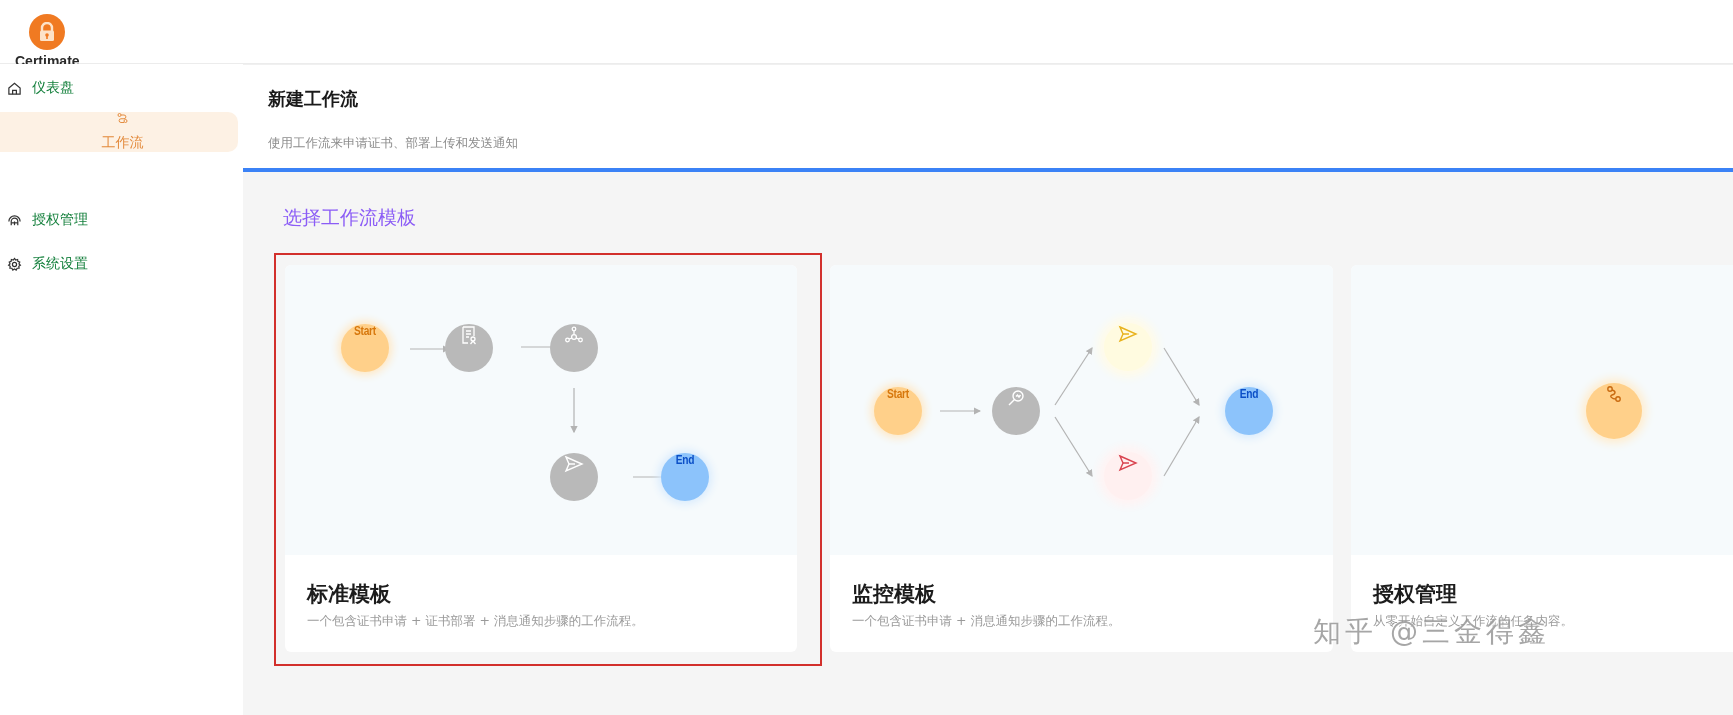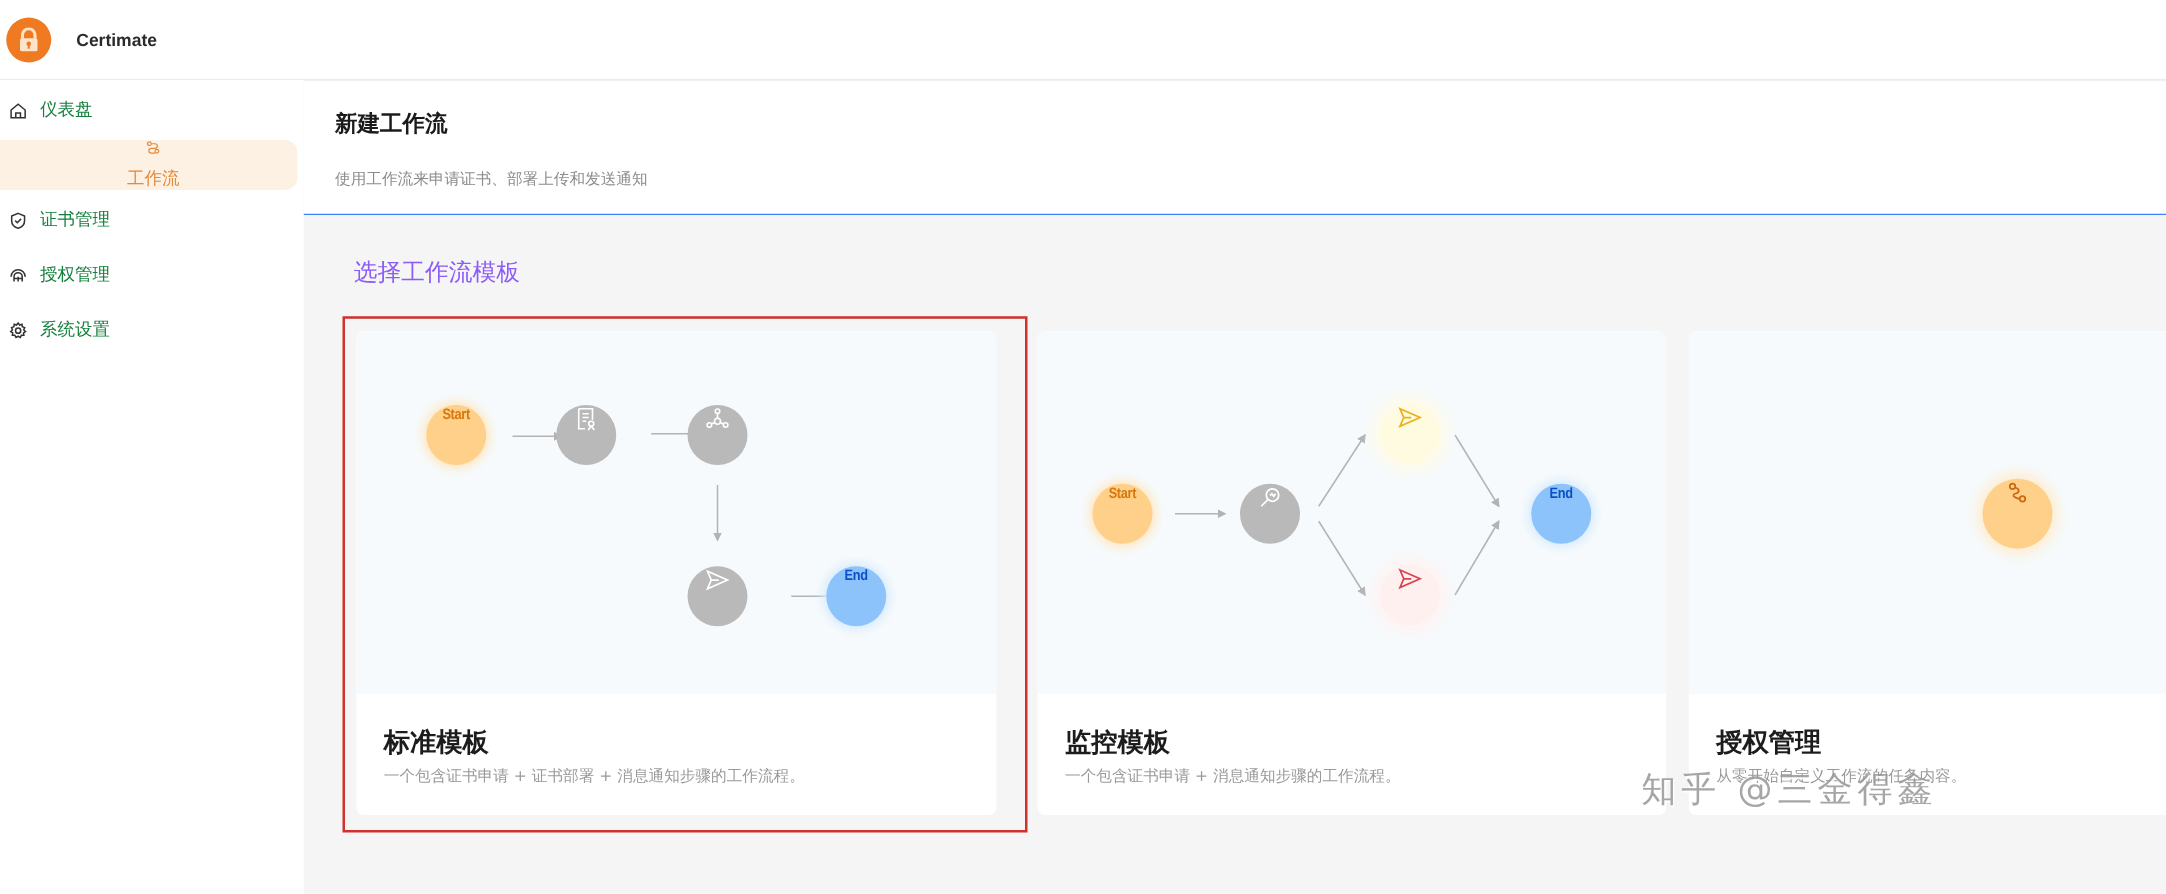--- a/index.html
+++ b/index.html
@@ -3,36 +3,36 @@
 <meta charset="utf-8">
 <style>
   * { box-sizing: border-box; margin: 0; padding: 0; }
   html, body { width: 1733px; height: 715px; overflow: hidden; background: #ffffff;
     font-family: "DejaVu Sans", "Liberation Sans", sans-serif; color: #1f1f1f; }
   .app { position: relative; width: 1733px; height: 715px; }
 
   
   .topbar { position: absolute; left: 0; top: 0; width: 1733px; height: 64px; background: #fff;
     border-bottom: 1px solid #ececec; }
-  .logo { position: absolute; left: 5px; top: 14px; display: flex; align-items: center; gap: 20px; }
+  .logo { position: absolute; left: 15px; top: 14px; display: flex; align-items: center; gap: 3px; flex-direction: column; }
   .logo-mark { width: 36px; height: 36px; border-radius: 50%; background: #f07a22;
     display: flex; align-items: center; justify-content: center; }
   .logo-text { font-size: 14px; font-weight: 600; color: #2b2b2b; font-family: "Liberation Sans", sans-serif; }
 
   
   .sidebar { position: absolute; left: 0; top: 64px; width: 243px; height: 651px; background: #fff; }
   .nav-item { position: absolute; left: 0; width: 238px; height: 40px; display: flex; align-items: center;
     padding-left: 7px; gap: 10px; font-size: 14px; color: #15803d; border-radius: 0 10px 10px 0; cursor: pointer; }
   .nav-item.active { background: #fdf1e4; color: #e38a3c; flex-direction: column; }
   .nav-item svg { width: 15px; height: 15px; }
 
   
   .main { position: absolute; left: 243px; top: 64px; width: 1490px; height: 651px; background: #f5f5f5; }
   .page-header { position: absolute; left: 0; top: 0; width: 1490px; height: 108px; background: #fff;
-    border-top: 1px solid #f0f0f0; border-bottom: 1px solid #3b82f6; }
+    border-top: 1px solid #f0f0f0; border-bottom: 4px solid #3b82f6; }
   .page-title { position: absolute; left: 25px; top: 22px; font-size: 18px; font-weight: 700; color: #1a1a1a; }
   .page-desc { position: absolute; left: 25px; top: 70px; font-size: 12.5px; color: #8c8c8c; }
   .section-title { position: absolute; left: 40px; top: 141px; font-size: 19px; color: #8b5cf6; font-weight: 400; }
 
   .card { position: absolute; top: 201px; width: 512px; height: 387px; background: #fff; border-radius: 6px;
     overflow: hidden; cursor: pointer; }
   .card .diagram { position: absolute; left: 0; top: 0; width: 100%; height: 290px; background: #f6fafc; }
   .card .card-title { position: absolute; left: 22px; top: 315px; font-size: 21px; font-weight: 700; color: #1c1c1c; }
   .card .card-desc { position: absolute; left: 22px; top: 348px; font-size: 12.5px; color: #9a9a9a; white-space: nowrap; }
 
@@ -86,27 +86,20 @@
       </svg>
       <span>仪表盘</span>
     </div>
     <div class="nav-item active" style="top:48px">
       <svg viewBox="0 0 16 16" fill="none" stroke="#e38a3c" stroke-width="1.3">
         <circle cx="4" cy="4" r="2"></circle>
           <circle cx="12" cy="12" r="2"></circle>
         <path d="M6 4 H10 a2.5 2.5 0 0 1 0 5 H6 a2.5 2.5 0 0 0 0 5 H10"></path>
       </svg>
       <span>工作流</span>
-    </div>
-    <div class="nav-item" style="top:92px">
-      <svg viewBox="0 0 16 16" fill="none" stroke="#333" stroke-width="1.3">
-        <path d="M8 1.8 L13.5 4 V8 C13.5 11 11 13.5 8 14.5 C5 13.5 2.5 11 2.5 8 V4 Z"></path>
-        <path d="M5.5 8 L7.3 9.8 L10.5 6.5"></path>
-      </svg>
-      <span>证书管理</span>
     </div>
     <div class="nav-item" style="top:136px">
       <svg viewBox="0 0 16 16" fill="none" stroke="#333" stroke-width="1.3">
         <path d="M2 9 a6 6 0 0 1 12 0"></path>
           <path d="M4.5 13 V9 a3.5 3.5 0 0 1 7 0 V13"></path>
         <path d="M4.5 10.5 H11.5"></path>
           <path d="M8 9 V13"></path>
       </svg>
       <span>授权管理</span>
     </div>

